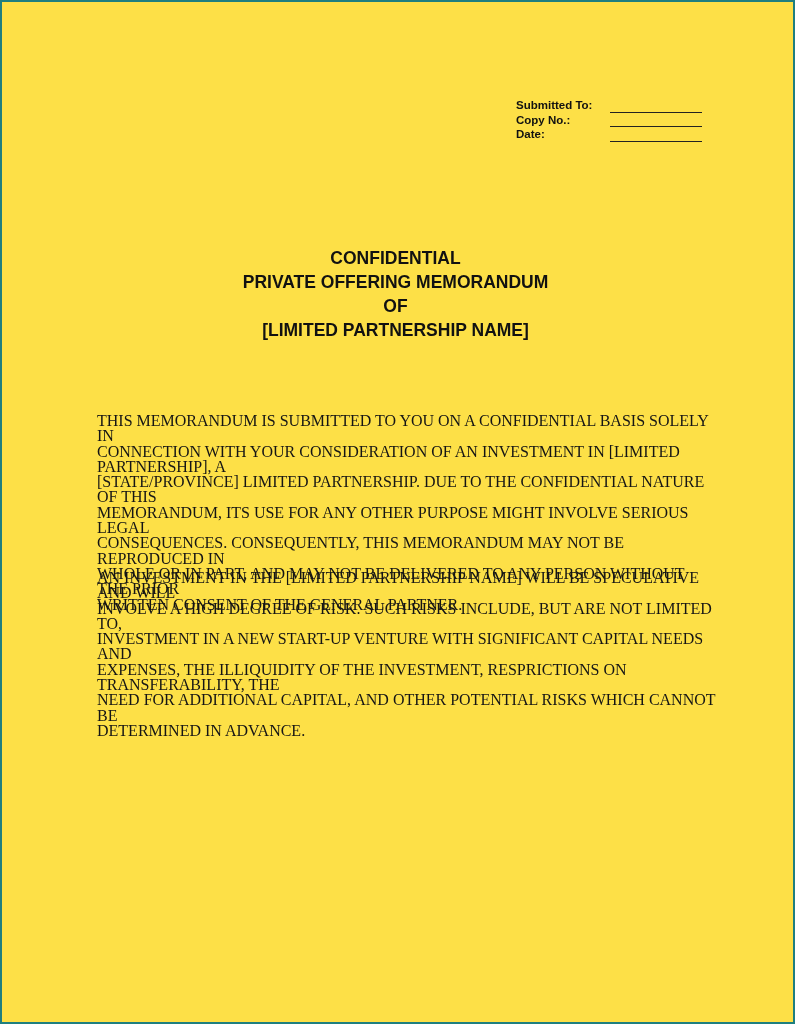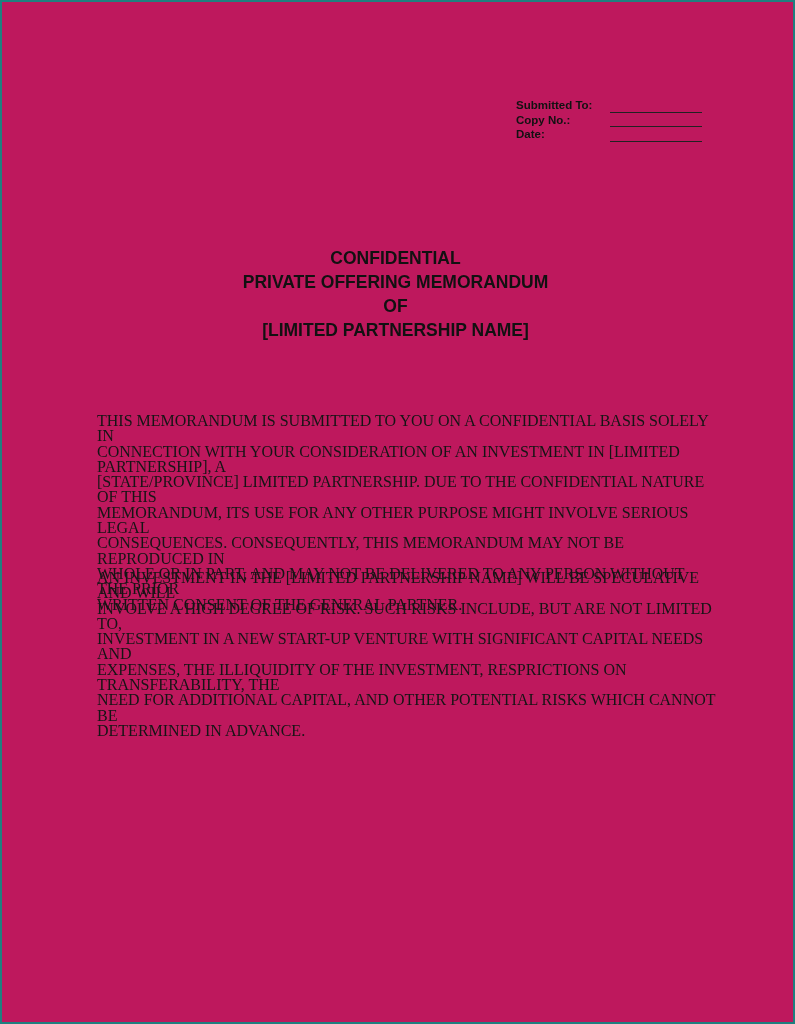--- a/index.html
+++ b/index.html
@@ -1,19 +1,19 @@
 <!DOCTYPE html>
 <html><head>
   <meta charset="utf-8">
   <style>
     html, body { margin: 0; padding: 0; }
     body { width: 795px; height: 1024px; background: #ffffff; position: relative; overflow: hidden; }
     .page {
       position: absolute; left: 0; top: 0; width: 795px; height: 1024px;
-      box-sizing: border-box; border: 2px solid #1f7f7f; background: #be185d;
+      box-sizing: border-box; border: 2px solid #1f7f7f; background: #fde047;
     }
     .header-fields {
       position: absolute; left: 514px; top: 96px;
       font-family: "Liberation Sans", sans-serif; font-weight: bold; font-size: 11.5px; color: #111;
     }
     .field-row { display: flex; align-items: flex-end; height: 14.5px; line-height: 14.5px; }
     .field-label { width: 94px; }
     .field-line { width: 92px; border-bottom: 1.3px solid #222; height: 11px; }
     .title-block {
       position: absolute; left: 0; width: 795px; top: 244px; text-align: center;

